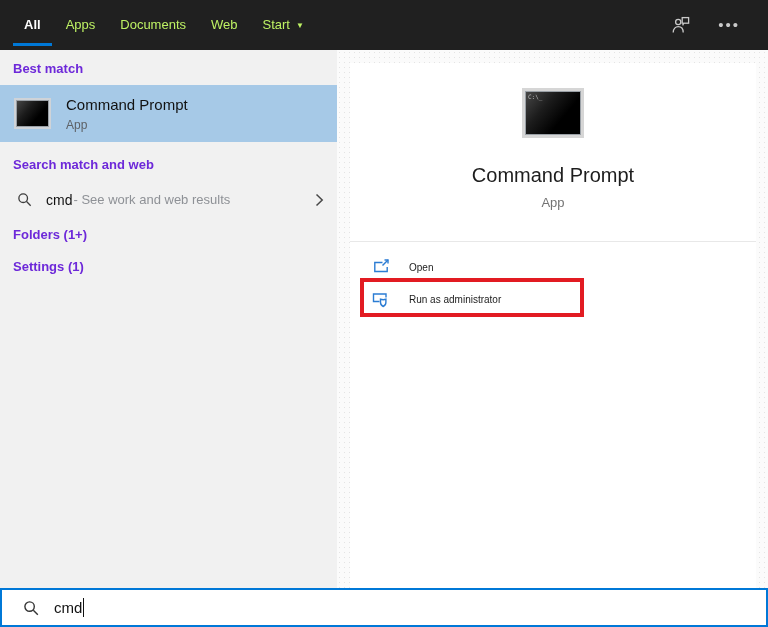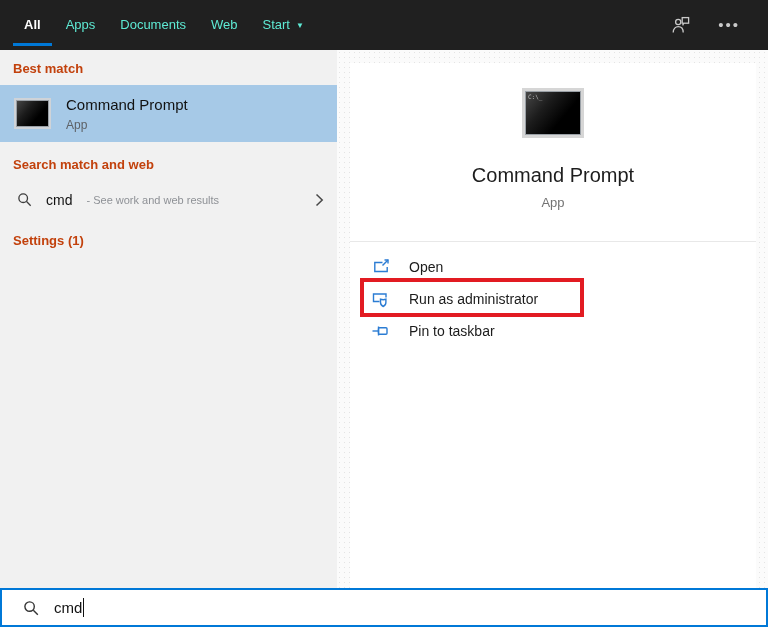--- a/index.html
+++ b/index.html
@@ -10,39 +10,39 @@
     -webkit-font-smoothing:antialiased;
   }
 
   
   .topbar {
     height:50px; background:#202020; display:flex; align-items:center;
     padding:0 28px 0 24px;
   }
   .tabs { display:flex; gap:25px; height:100%; align-items:center; }
   .tab {
-    position:relative; color:#5eead4; font-size:13px; line-height:50px;
+    position:relative; color:#bef264; font-size:13px; line-height:50px;
     height:100%; cursor:default; white-space:nowrap;
   }
   .tab.active { color:#ffffff; font-weight:700; }
   .tab.active::after {
     content:""; position:absolute; left:-11px; right:-11px; bottom:4px;
     height:3px; background:#0078d7;
   }
   .tab .dd-arrow { font-size:8px; margin-left:6px; position:relative; top:-1px; }
   .topbar-icons { margin-left:auto; display:flex; align-items:center; gap:26px; }
   .topbar-icons svg { display:block; }
   .ellipsis { color:#c9c9c9; font-size:15px; letter-spacing:2px; line-height:10px; }
 
   
   .main { position:absolute; top:50px; left:0; right:0; height:538px; display:flex; }
 
   .left-panel { width:337px; background:#f1f1f1; flex:none; }
 
-  .sec-h { font-size:13px; font-weight:700; color:#c2410c; padding:0 13px; line-height:15px; }
+  .sec-h { font-size:13px; font-weight:700; color:#6d28d9; padding:0 13px; line-height:15px; }
   .h-bestmatch { margin-top:11px; }
   .h-search    { margin-top:15px; }
   .h-folders   { margin-top:11px; }
   .h-settings  { margin-top:17px; }
 
   .best-match-item {
     margin-top:9px; height:57px; background:#a6c9e7;
     display:flex; align-items:center; padding-left:14px; cursor:default;
   }
   .bm-text { margin-left:15px; }
@@ -59,21 +59,21 @@
   .cmd-icon .prompt-txt {
     position:absolute; top:2px; left:3px; font-size:6px; color:#b9b9b9;
     font-family:"DejaVu Sans Mono", monospace; letter-spacing:0;
   }
 
   .web-suggestion {
     margin-top:11px; height:33px; display:flex; align-items:center;
     padding:0 13px 0 17px; cursor:default;
   }
   .ws-query { font-size:14px; color:#121212; margin-left:14px; }
-  .ws-hint  { font-size:11px; color:#8e9196; margin-left:14px; white-space:nowrap; }
+  .ws-hint  { font-size:13px; color:#8e9196; margin-left:1px; white-space:nowrap; }
   .ws-chevron { margin-left:auto; }
 
   
   .right-region {
     flex:1; padding:13px 12px 0 13px;
     background-color:#fbfbfb;
     background-image:radial-gradient(#e4e4e4 0.9px, transparent 1px);
     background-size:5px 5px;
   }
   .preview-card { background:#fff; height:100%; position:relative; }
@@ -81,21 +81,21 @@
   .pv-icon-wrap { padding-top:25px; display:flex; justify-content:center; }
   .pv-title { margin-top:26px; text-align:center; font-size:20px; color:#1d1d1d; font-weight:400; }
   .pv-sub   { margin-top:8px; text-align:center; font-size:13px; color:#737373; }
   .pv-divider { margin-top:31px; border-top:1px solid #e8e8e8; height:0; }
 
   .pv-actions { margin-top:9px; }
   .pv-action {
     height:32px; display:flex; align-items:center; padding-left:22px; cursor:default;
   }
   .pv-action .a-icon { width:18px; flex:none; display:flex; justify-content:center; }
-  .pv-action .a-label { font-size:14px; color:#1c1c1c; margin-left:19px; }
+  .pv-action .a-label { font-size:10px; color:#1c1c1c; margin-left:19px; }
 
   .red-annotation {
     position:absolute; left:10px; top:215px; width:224px; height:39px;
     border:4px solid #e21b22; pointer-events:none;
   }
 
   
   .search-bar {
     position:absolute; left:0; right:0; top:588px; height:39px;
     background:#fff; border:2px solid #0078d7;
@@ -152,20 +152,21 @@
         <circle cx="6.6" cy="6.6" r="4.6"></circle>
         <path d="M10.2 10.2 L14.6 14.6"></path>
       </svg>
       <span class="ws-query">cmd</span>
       <span class="ws-hint">- See work and web results</span>
       <svg class="ws-chevron" width="9" height="14" viewBox="0 0 9 14" fill="none" stroke="#474747" stroke-width="1.5">
         <path d="M1.5 1.5 L7.2 7 L1.5 12.5"></path>
       </svg>
     </div>
 
+    <div class="sec-h h-folders">Folders (1+)</div>
     <div class="sec-h h-settings">Settings (1)</div>
   </div>
 
   <div class="right-region">
     <div class="preview-card">
 
       <div class="pv-icon-wrap">
         <div class="cmd-icon big">
           <span class="prompt-txt">C:\_</span>
         </div>
@@ -194,30 +195,20 @@
             <svg width="18" height="17" viewBox="0 0 18 17" fill="none" stroke="#2b7cd3" stroke-width="1.4">
               <path d="M14 6.5 V3 H1.5 V10.5 H7.5"></path>
               <path d="M8.5 8.2 c1.8 .7 3.6 .7 5.4 0 v3.1 c0 2.3-1.9 3.9-2.7 4.2 c-.8-.3-2.7-1.9-2.7-4.2 z" fill="#ffffff"></path>
             </svg>
           </span>
           <span class="a-label">Run as administrator</span>
         </div>
 
 
 
-        <div class="pv-action">
-          <span class="a-icon">
-            <svg width="18" height="16" viewBox="0 0 18 16" fill="none" stroke="#2b7cd3" stroke-width="1.4">
-              <path d="M0.5 8 H6"></path>
-              <path d="M6.5 3.5 V12.5"></path>
-              <rect x="6.5" y="4.8" width="8.5" height="6.4" rx="1"></rect>
-            </svg>
-          </span>
-          <span class="a-label">Pin to taskbar</span>
-        </div>
 
       </div>
 
       <div class="red-annotation"></div>
     </div>
   </div>
 </div>
 
 <div class="search-bar">
   <svg width="16" height="16" viewBox="0 0 16 16" fill="none" stroke="#333" stroke-width="1.4">

